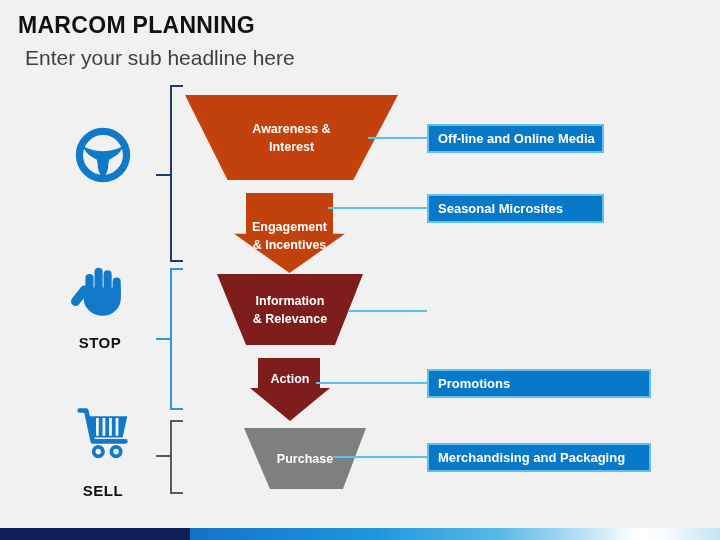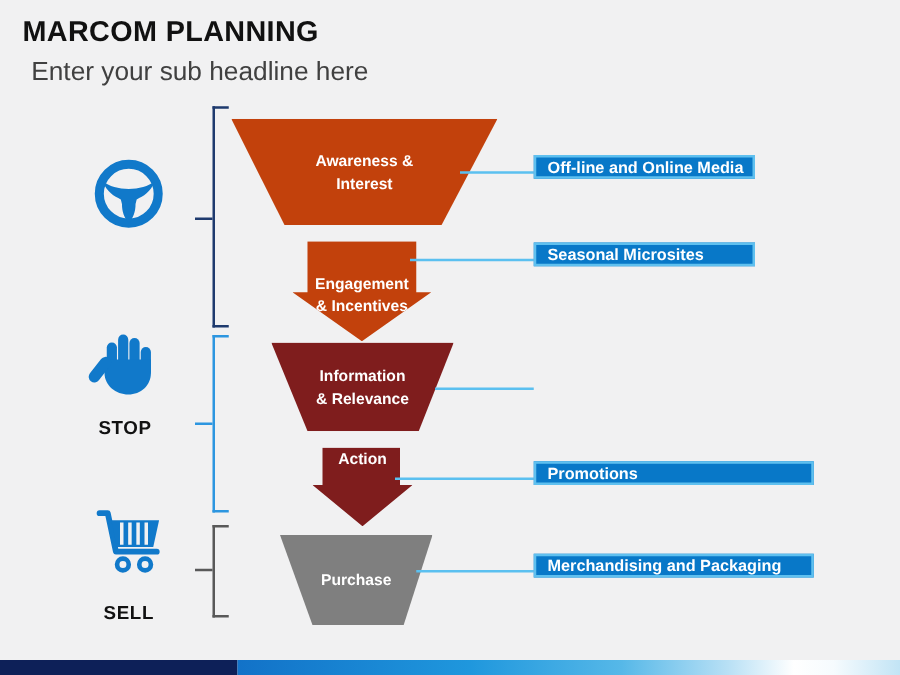--- a/index.html
+++ b/index.html
@@ -20,29 +20,29 @@
          color:#fff;font-weight:bold;font-size:12.5px;line-height:18px;white-space:pre-line;}
   .navy{background:#c2410c;}
   .lblue{background:#7f1d1d;}
   .gray{background:#7f7f7f;}
   .s1{left:185px;top:95px;width:213px;height:85px;
       clip-path:polygon(0 0,100% 0,79% 100%,20% 100%);}
   .s2{left:234px;top:193px;width:111px;height:80px;align-items:flex-start;padding-top:25px;box-sizing:border-box;
       clip-path:polygon(10.8% 0,89.2% 0,89.2% 51%,100% 51%,50% 100%,0 51%,10.8% 51%);}
   .s3{left:217px;top:274px;width:146px;height:71px;
       clip-path:polygon(0 0,100% 0,80.8% 100%,19.9% 100%);}
-  .s4{left:250px;top:358px;width:80px;height:63px;align-items:flex-start;padding-top:0;box-sizing:border-box;
+  .s4{left:250px;top:358px;width:80px;height:63px;align-items:flex-start;padding-top:12px;box-sizing:border-box;
       clip-path:polygon(10% 0,87.5% 0,87.5% 47.6%,100% 47.6%,50% 100%,0 47.6%,10% 47.6%);}
-  .s5{left:224px;top:428px;width:122px;height:72px;
+  .s5{left:244px;top:428px;width:122px;height:61px;
       clip-path:polygon(0 0,100% 0,81.1% 100%,21.3% 100%);}
   
   .conn{height:2px;background:#5bc0f0;}
   
   .tag{background:#0878c8;border:2px solid #5fc0ef;box-sizing:border-box;color:#fff;
-       font-size:13px;font-weight:600;display:flex;align-items:center;padding-left:9px;height:19px;}
+       font-size:13px;font-weight:600;display:flex;align-items:center;padding-left:9px;height:29px;}
   
   .bottom-bar{left:0;bottom:0;width:720px;height:12px;display:flex;}
   .bar-left{width:190px;height:100%;background:#0d2058;}
   .bar-right{flex:1;height:100%;
      background:linear-gradient(90deg,#1272c8 0%,#1f97dd 35%,#56b8e8 58%,#b8e0f5 74%,#ffffff 84%,#f6fbfe 90%,#c2e4f5 100%);}
 </style>
 </head>
 <body>
 
 <div class="slide">

